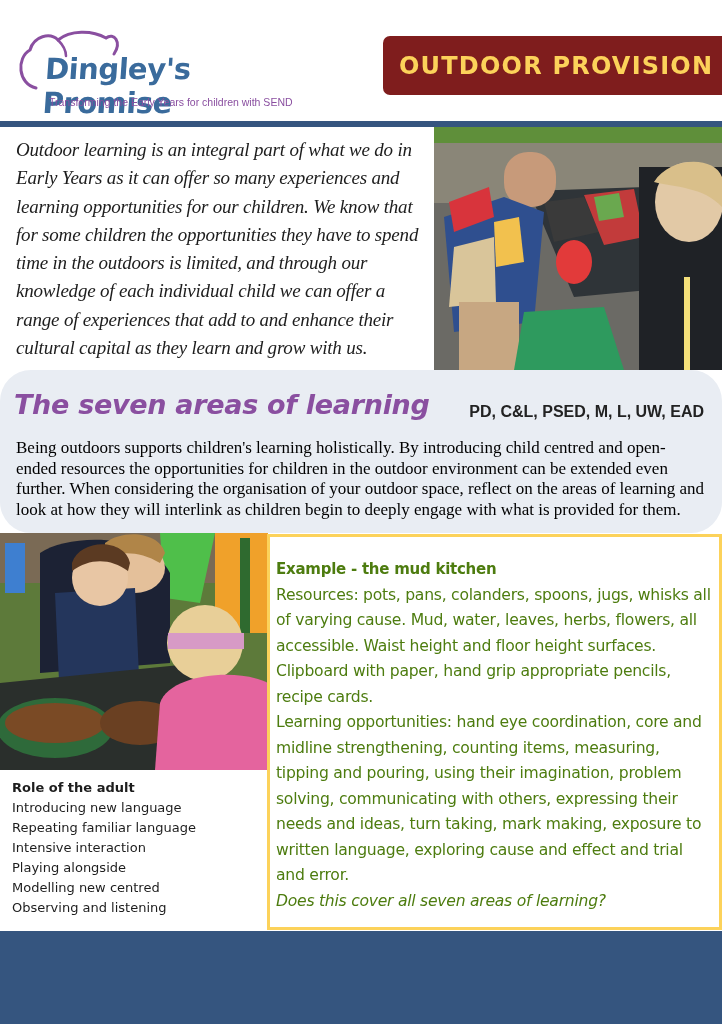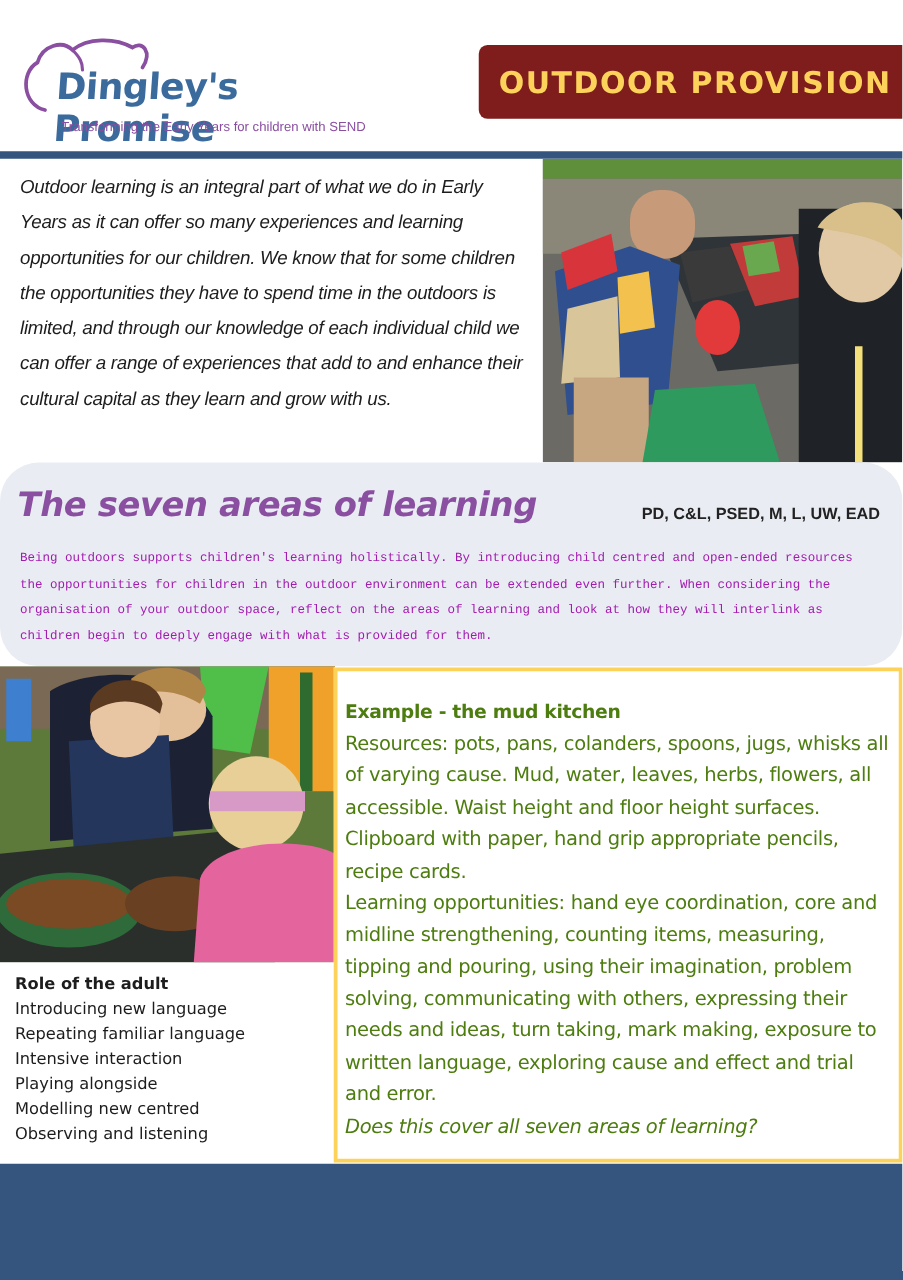--- a/index.html
+++ b/index.html
@@ -28,43 +28,43 @@
     }
     .title-badge span {
       font-family: "DejaVu Sans", sans-serif; font-weight: bold;
       font-size: 24px; letter-spacing: 1.2px; color: #fcd25a;
     }
     .header-rule { position: absolute; left: 0; top: 121px; width: 722px; height: 6px; background: #35557f; }
 
     
     .intro-text {
       position: absolute; left: 16px; top: 136px; width: 405px;
-      font-family: Liberation Sans, sans-serif; font-size: 15px; line-height: 28.3px;
+      font-family: Liberation Serif, serif; font-size: 19px; line-height: 28.3px;
       color: #1d1d1d; font-style: italic; letter-spacing: -0.2px;
     }
     .photo { position: absolute; overflow: hidden; }
     .photo-1 { left: 434px; top: 127px; width: 288px; height: 243px; }
     .photo-2 { left: 0; top: 533px; width: 268px; height: 237px; }
 
     
     .band { position: absolute; left: 0; top: 370px; width: 722px; height: 163px; background: #e9edf3; border-radius: 31px; }
     .band-title {
       position: absolute; left: 14px; top: 19px;
       font-family: "DejaVu Sans", sans-serif; font-size: 27px;
       color: #8a4fa0; letter-spacing: -0.3px; font-style: italic;
     }
     .band-codes {
       position: absolute; right: 18px; top: 33px;
       font-family: "Liberation Sans", sans-serif; font-weight: bold;
-      font-size: 13px; color: #222;
+      font-size: 16px; color: #222;
     }
     .band-body {
       position: absolute; left: 16px; top: 68px; width: 690px;
-      font-family: Liberation Mono, monospace; font-size: 10px;
-      line-height: 20.5px; color: #a21caf;
+      font-family: Liberation Serif, serif; font-size: 17px;
+      line-height: 20.5px; color: #000000;
     }
 
     
     .role { position: absolute; left: 12px; top: 778px; width: 250px;
       font-family: "DejaVu Sans", sans-serif; font-size: 13px; line-height: 20px; color: #1d1d1d; }
     .role-title { font-weight: bold; }
 
     
     .example {
       position: absolute; left: 267px; top: 534px; width: 455px; height: 396px;

